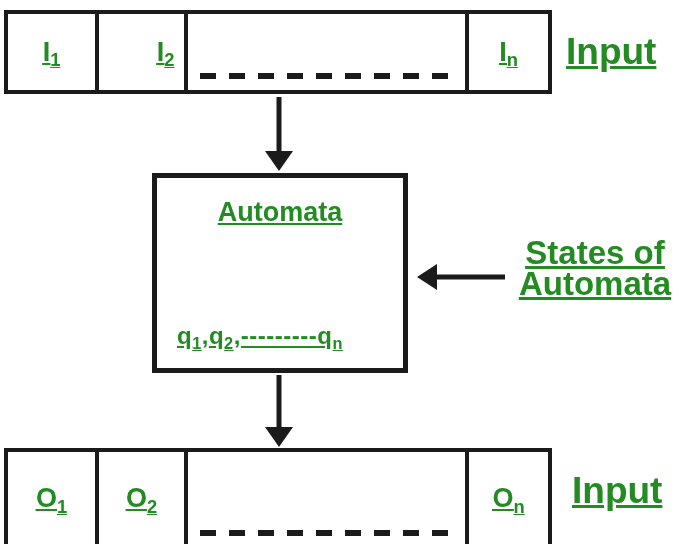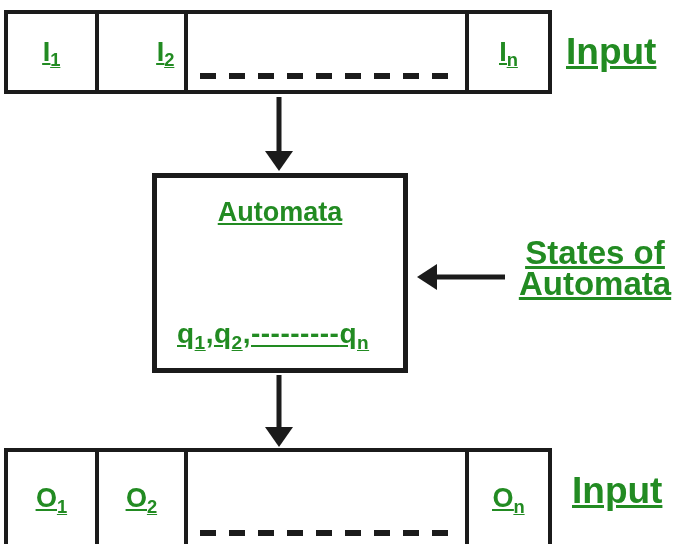--- a/index.html
+++ b/index.html
@@ -30,21 +30,21 @@
   
   #automata-box {
     position:absolute; left:152px; top:173px; width:256px; height:200px;
     border:5px solid var(--line); background:#fff;
   }
   #automata-title {
     position:absolute; left:0; right:0; top:19px; text-align:center;
     font-size:27px; color:var(--green);
   }
   #automata-states {
-    position:absolute; left:20px; bottom:18px; font-size:28px;
+    position:absolute; left:20px; bottom:18px; font-size:24px;
     letter-spacing:0.5px; color:var(--green); white-space:nowrap;
   }
   
   .v-arrow { position:absolute; width:28px; }
   .v-arrow .shaft {
     position:absolute; left:50%; transform:translateX(-50%);
     top:0; width:5px; background:var(--line);
   }
   .v-arrow .head {
     position:absolute; left:50%; transform:translateX(-50%); bottom:0;

